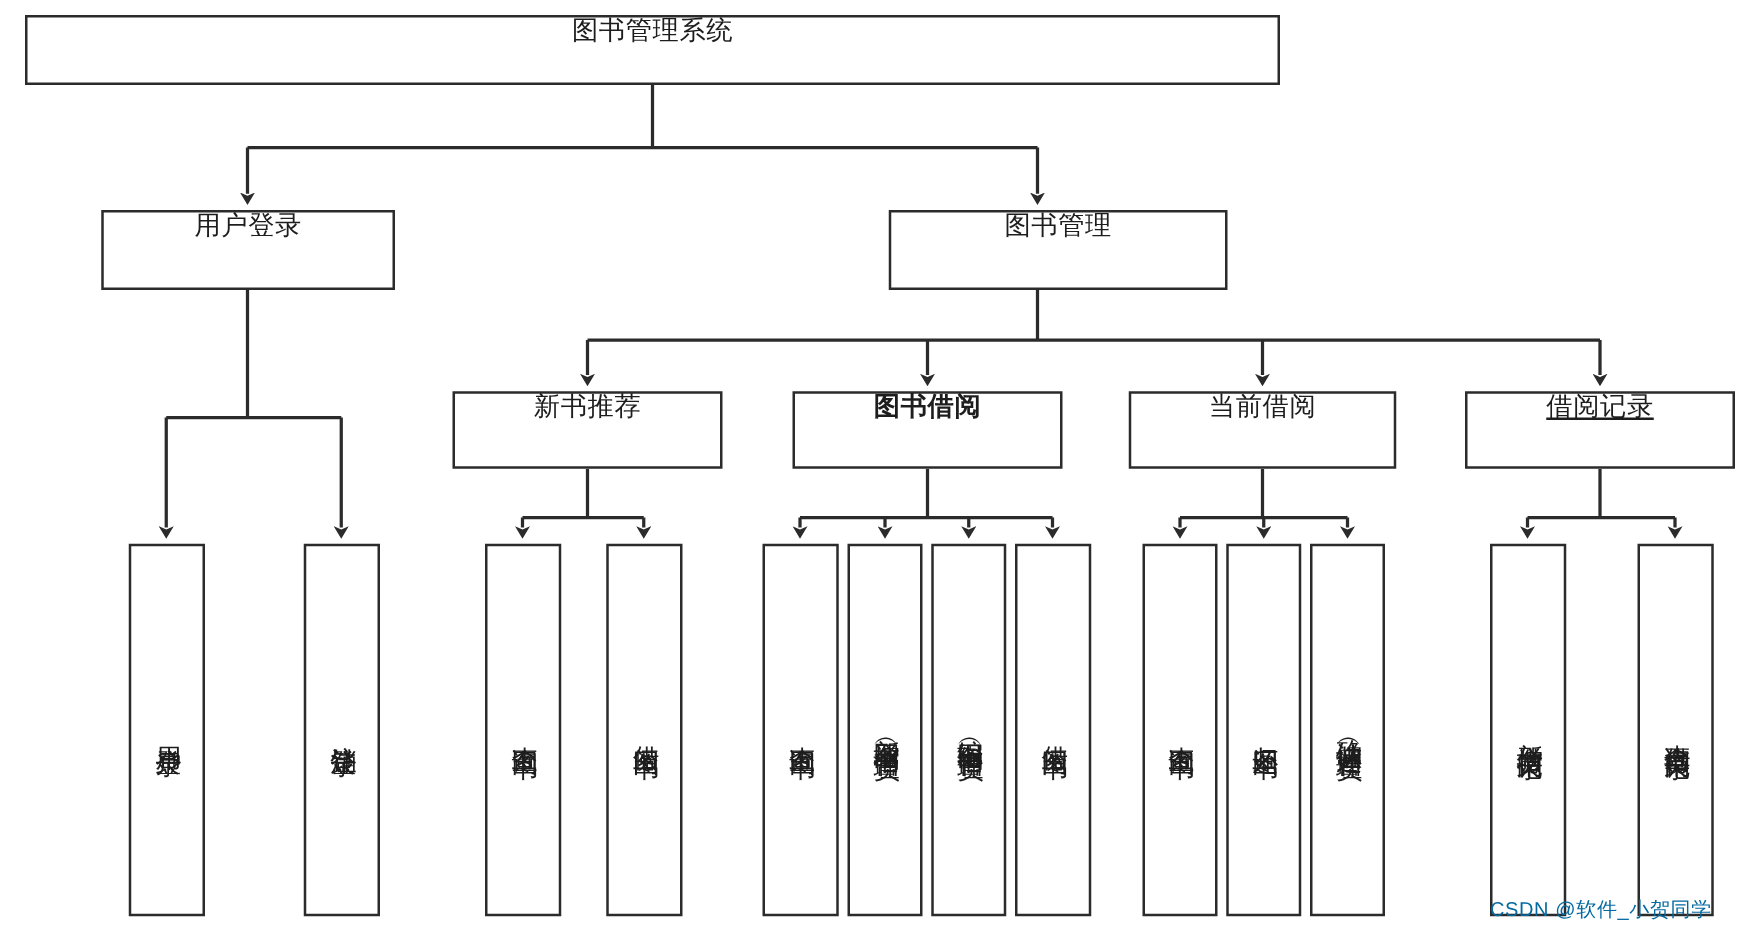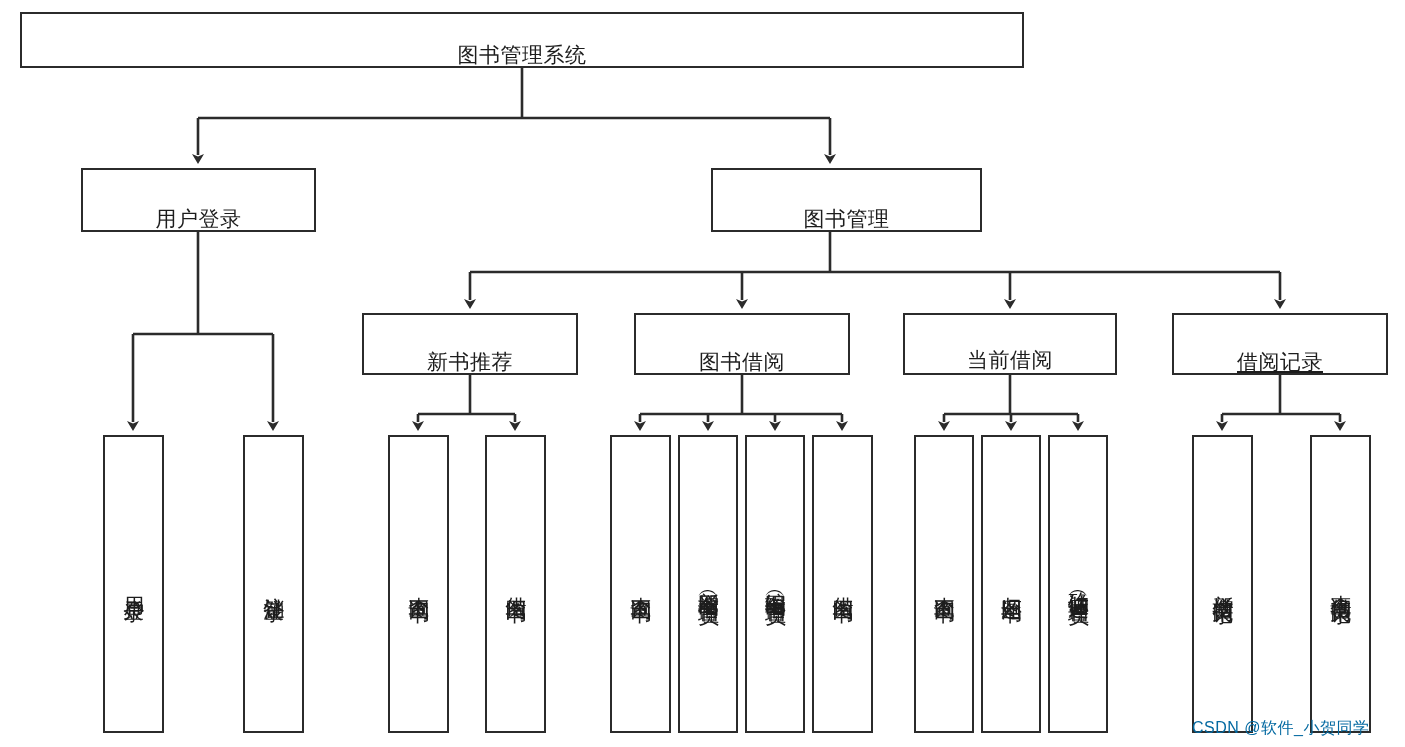--- a/index.html
+++ b/index.html
@@ -24,21 +24,21 @@
     width: 1405px;
     height: 747px;
     pointer-events: none;
   }
   .node {
     position: absolute;
     box-sizing: border-box;
     background: #ffffff;
     border: 2px solid #2b2b2b;
     display: flex;
-    align-items: flex-end;
+    align-items: flex-start;
     justify-content: center;
     color: #1d1d1d;
     z-index: 2;
   }
   .node-label {
     display: block;
     text-align: center;
     line-height: 1.05;
     letter-spacing: 0.5px;
     white-space: nowrap;
@@ -130,24 +130,24 @@
   <div class="node h" style="left:81px; top:168px; width:235px; height:64px;">
     <span class="node-label">用户登录</span>
   </div>
   <div class="node h" style="left:711px; top:168px; width:271px; height:64px;">
     <span class="node-label">图书管理</span>
   </div>
 
   <div class="node h" style="left:362px; top:313px; width:216px; height:62px;">
     <span class="node-label">新书推荐</span>
   </div>
-  <div class="node h" style="left:634px; top:313px; width:216px; height:62px;">
+  <div class="node h" style="left:634px; top:313px; width:216px; height:62px;font-weight:bold;">
     <span class="node-label">图书借阅</span>
   </div>
-  <div class="node h" style="left:903px; top:313px; width:214px; height:62px;font-family:Liberation Mono, monospace;">
+  <div class="node h" style="left:903px; top:313px; width:214px; height:62px;">
     <span class="node-label">当前借阅</span>
   </div>
   <div class="node h" style="left:1172px; top:313px; width:216px; height:62px;text-decoration:underline;">
     <span class="node-label">借阅记录</span>
   </div>
 
   <div class="node v" style="left:103px; top:435px; width:61px; height:298px;">
     <span class="node-label">用户登录</span>
   </div>
   <div class="node v" style="left:243px; top:435px; width:61px; height:298px;">

